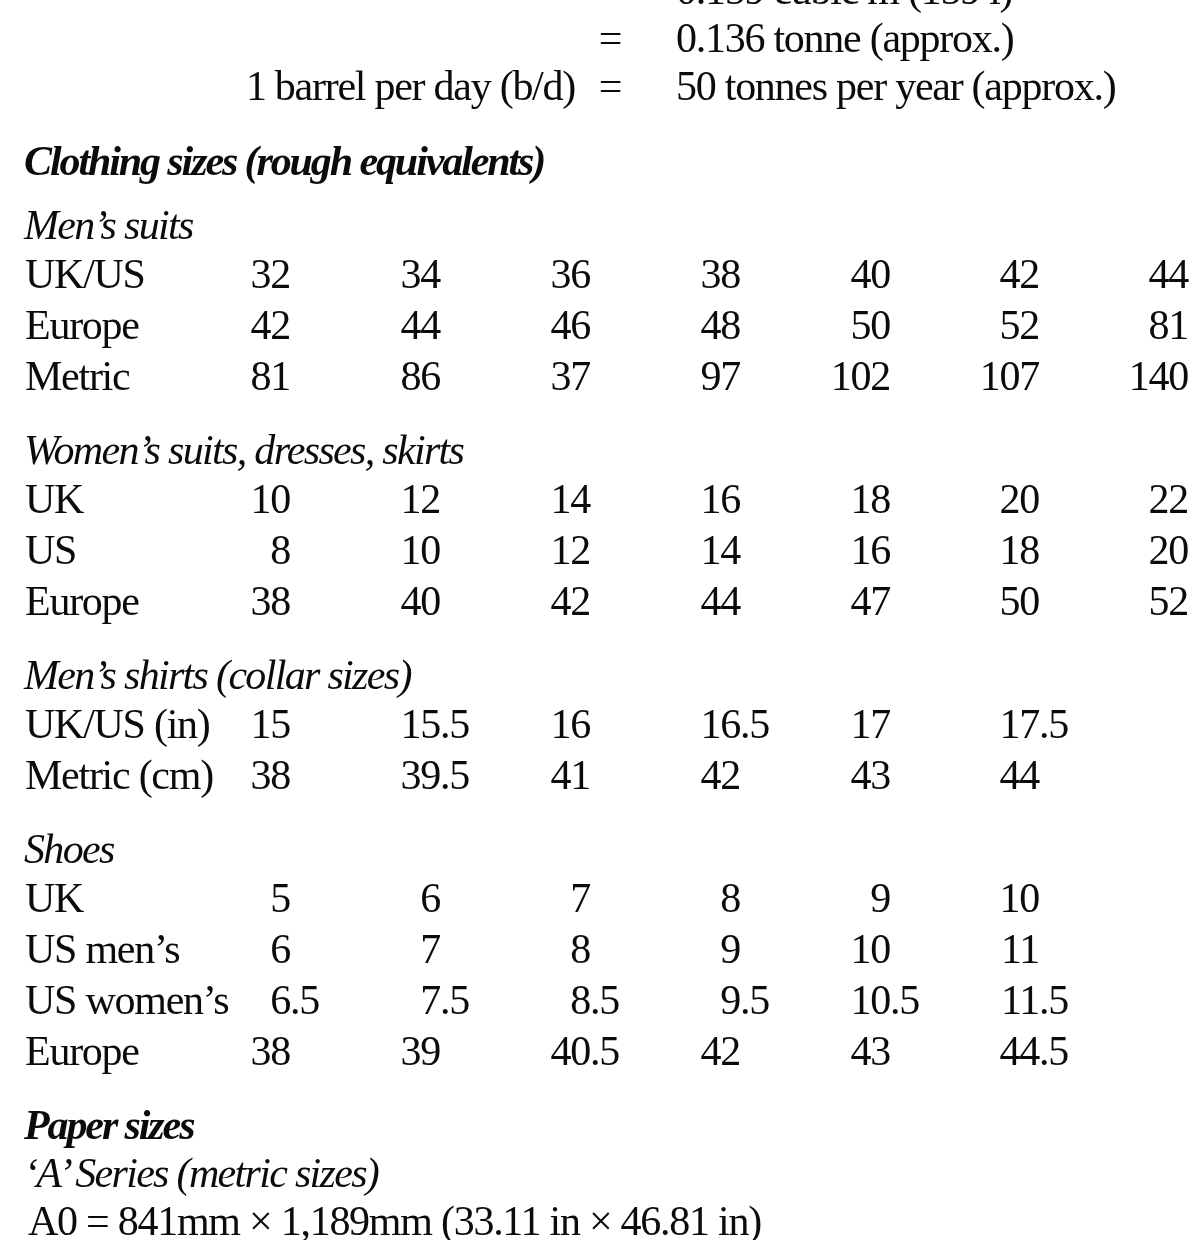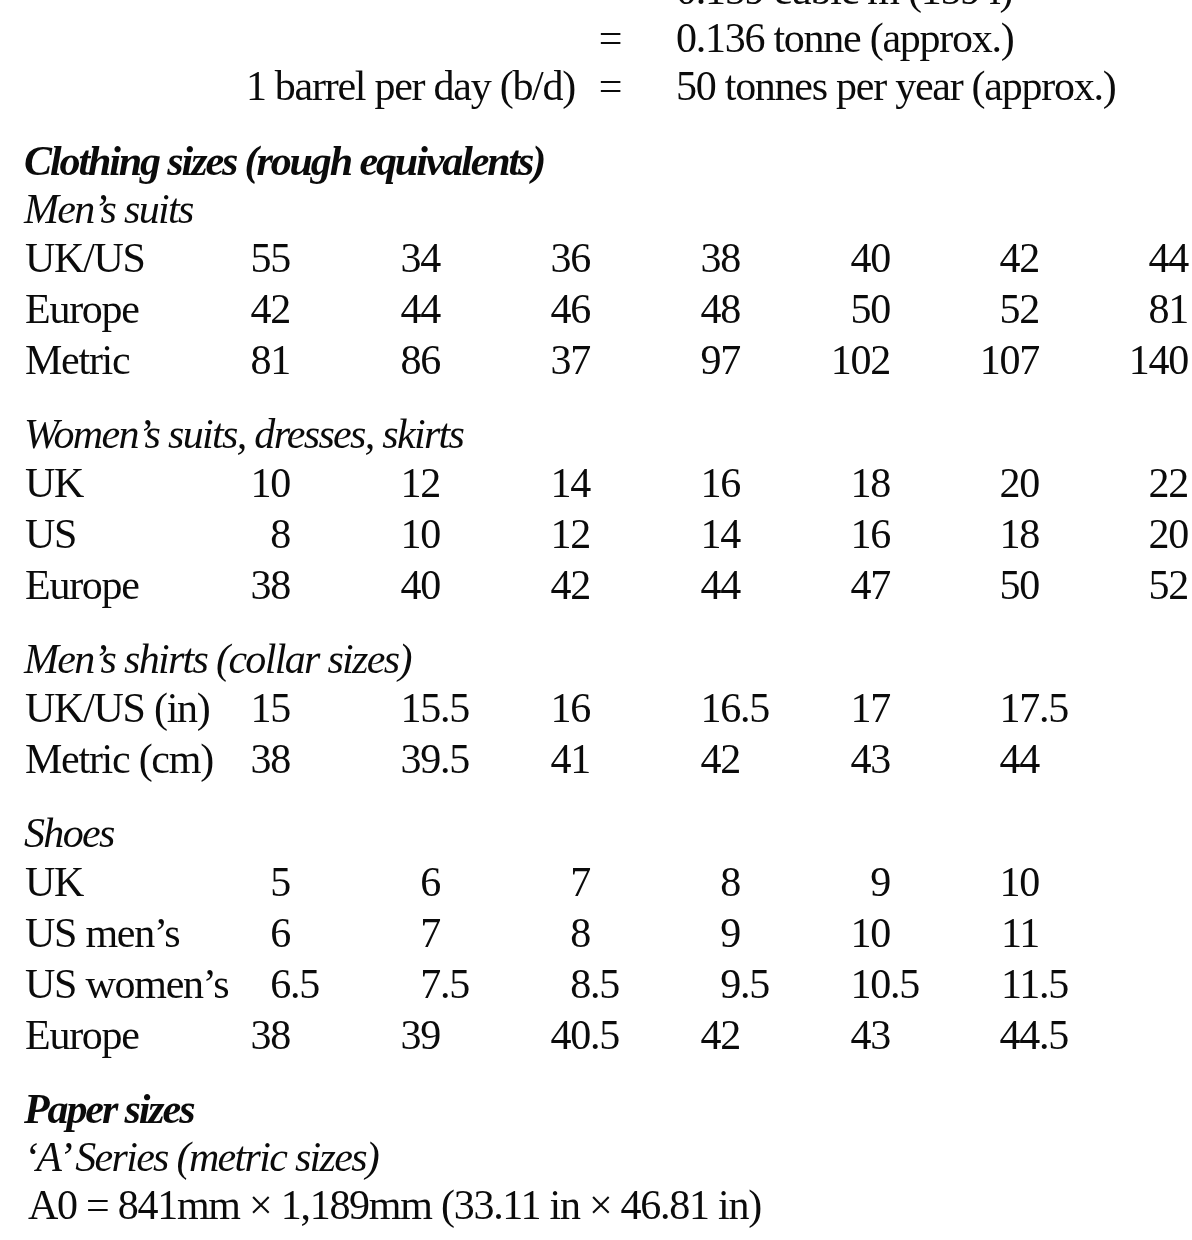--- a/index.html
+++ b/index.html
@@ -32,21 +32,21 @@
     font-size: 42px; font-weight: bold; font-style: italic;
     letter-spacing: -0.05em; white-space: nowrap;
   }
   .h-clothing { margin-top: 27px; }
   .h-paper { margin-top: 24px; }
   .subtitle {
     padding-left: 24px; height: 48px; line-height: 48px;
     font-style: italic; white-space: nowrap; letter-spacing: -0.04em;
   }
   
-  .section { margin-top: 0; }
+  .section { margin-top: 16px; }
   .section + .section { margin-top: 24px; }
   .t-row { position: relative; height: 51px; line-height: 51px; }
   .row-label { position: absolute; left: 25px; white-space: nowrap; }
   .cell { position: absolute; white-space: nowrap; }
   .cell .frac { position: absolute; left: 100%; top: 0; }
   .a0line {
     padding-left: 28px; height: 48px; line-height: 48px; white-space: nowrap;
   }
 </style>
 </head>
@@ -72,21 +72,21 @@
       </div>
     </div>
 
   <h1 class="h-bold h-clothing">Clothing sizes (rough equivalents)</h1>
 
   <div id="sections">
       <div class="section">
         <div class="subtitle">Men’s suits</div>
         <div class="t-row">
           <span class="row-label">UK/US</span>
-          <span class="cell" style="right: 902px;">55</span>
+          <span class="cell" style="right: 902px;">32</span>
           <span class="cell" style="right: 752px;">34</span>
           <span class="cell" style="right: 602px;">36</span>
           <span class="cell" style="right: 452px;">38</span>
           <span class="cell" style="right: 302px;">40</span>
           <span class="cell" style="right: 153px;">42</span>
           <span class="cell" style="right: 4px;">44</span>
         </div>
         <div class="t-row">
           <span class="row-label">Europe</span>
           <span class="cell" style="right: 902px;">42</span>

